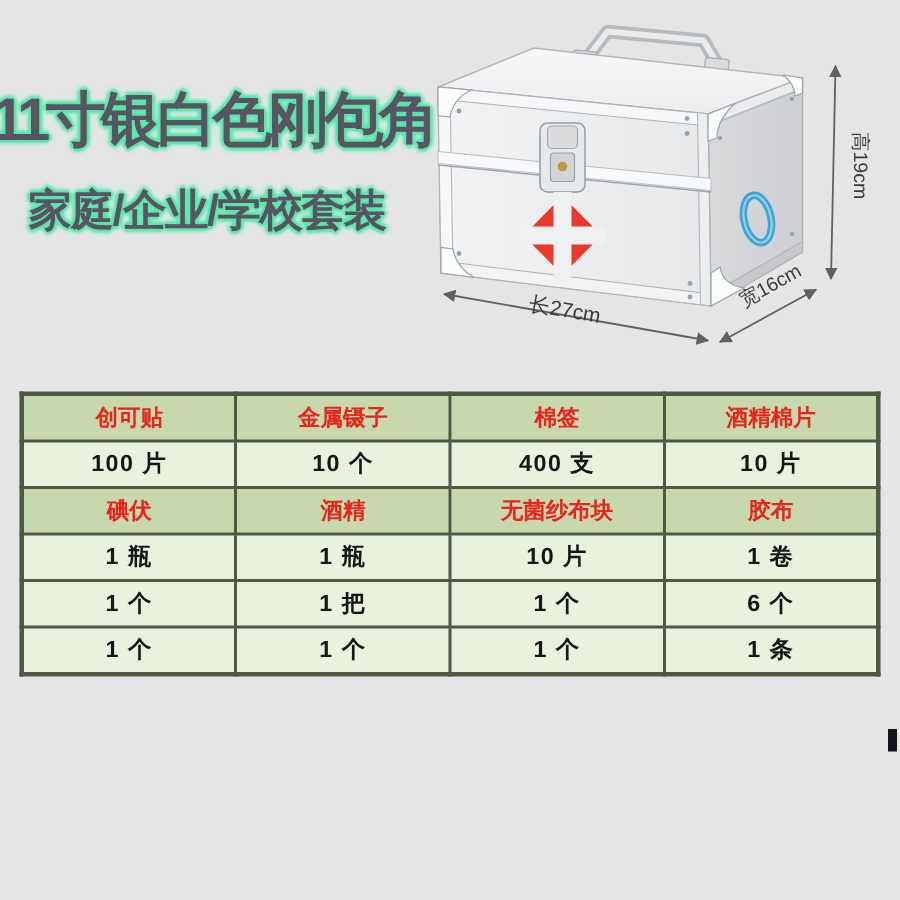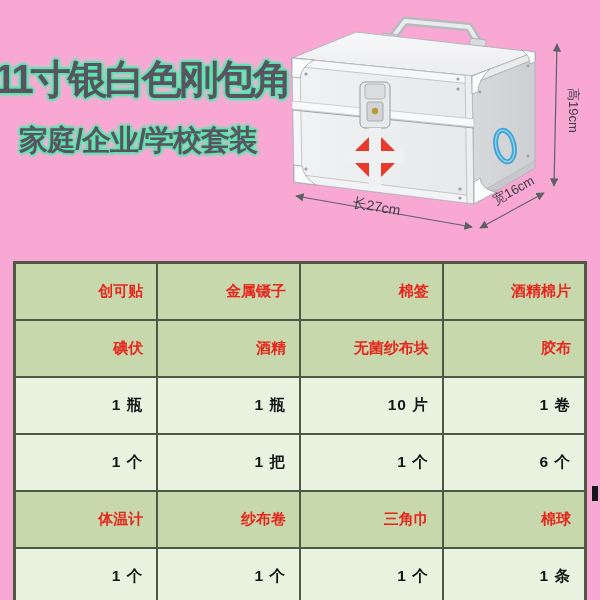--- a/index.html
+++ b/index.html
@@ -1,17 +1,17 @@
 <!DOCTYPE html>
 <html><head>
 <meta charset="utf-8">
 <style>
   html,body{margin:0;padding:0;background:#ffffff;}
   .stage{
-    position:relative;width:600px;height:600px;overflow:hidden;background:#f9a8d4;
+    position:relative;width:600px;height:600px;overflow:hidden;background:#e5e5e5;
     font-family:"Liberation Sans","DejaVu Sans",sans-serif;
   }
   
   .promo-title{
     position:absolute;left:-6px;top:52px;width:296px;text-align:center;
     font-size:40px;font-weight:700;letter-spacing:-3px;color:#5a5462;white-space:nowrap;
     text-shadow:-2px 0 2px #55e6aa,2px 0 2px #55e6aa,0 -2px 2px #55e6aa,0 2px 2px #55e6aa,0 0 6px #8df0c8;
   }
   .promo-subtitle{
     position:absolute;left:-2px;top:121px;width:280px;text-align:center;
@@ -19,22 +19,22 @@
     text-shadow:-2px 0 2px #55e6aa,2px 0 2px #55e6aa,0 -2px 2px #55e6aa,0 2px 2px #55e6aa,0 0 5px #8df0c8;
   }
   
   .product-svg{position:absolute;left:272px;top:6px;width:316px;height:244px;}
   
   table.contents{
     position:absolute;left:13px;top:261px;width:574px;
     border-collapse:collapse;table-layout:fixed;border:3px solid #4d5845;
   }
   table.contents td{
-    border:2px solid #4d5845;text-align:right;vertical-align:middle;
-    height:29px;padding:13px;overflow:hidden;white-space:nowrap;
+    border:2px solid #4d5845;text-align:center;vertical-align:middle;
+    height:29px;padding:0;overflow:hidden;white-space:nowrap;
   }
   tr.row-item td{background:#c7d8ac;color:#e8251c;font-size:15px;font-weight:700;}
   tr.row-qty td{background:#e9f2df;color:#161616;font-size:15.5px;font-weight:700;letter-spacing:1px;}
   
   .edge-artifact{position:absolute;left:592px;top:486px;width:6px;height:15px;background:#14141c;}
 </style>
 </head>
 <body>
 
 <div class="stage">
@@ -145,44 +145,44 @@
   </svg>
 
   <table class="contents">
     <tbody>
       <tr class="row-item">
         <td>创可贴</td>
         <td>金属镊子</td>
         <td>棉签</td>
         <td>酒精棉片</td>
       </tr>
+      <tr class="row-qty">
+        <td>100 片</td>
+        <td>10 个</td>
+        <td>400 支</td>
+        <td>10 片</td>
+      </tr>
       <tr class="row-item">
         <td>碘伏</td>
         <td>酒精</td>
         <td>无菌纱布块</td>
         <td>胶布</td>
       </tr>
       <tr class="row-qty">
         <td>1 瓶</td>
         <td>1 瓶</td>
         <td>10 片</td>
         <td>1 卷</td>
       </tr>
       <tr class="row-qty">
         <td>1 个</td>
         <td>1 把</td>
         <td>1 个</td>
         <td>6 个</td>
       </tr>
-      <tr class="row-item">
-        <td>体温计</td>
-        <td>纱布卷</td>
-        <td>三角巾</td>
-        <td>棉球</td>
-      </tr>
       <tr class="row-qty">
         <td>1 个</td>
         <td>1 个</td>
         <td>1 个</td>
         <td>1 条</td>
       </tr>
     </tbody>
   </table>
 
   <div class="edge-artifact"></div>

